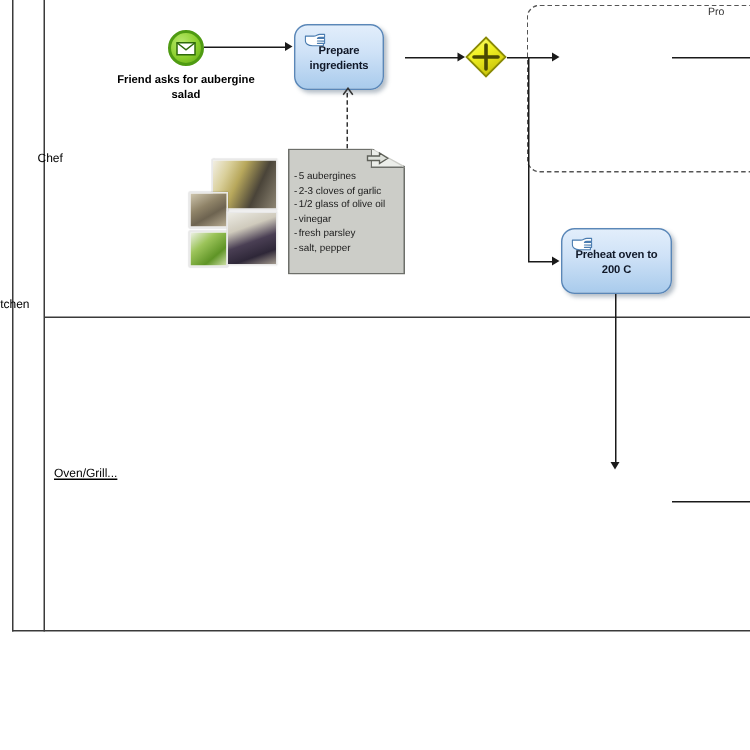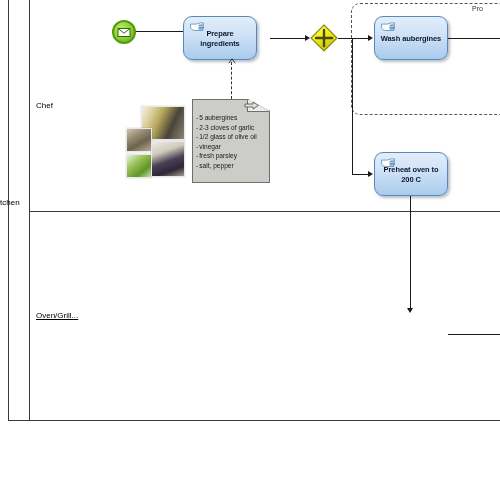--- a/index.html
+++ b/index.html
@@ -46,21 +46,21 @@
     width: 470px;
     height: 0;
     border-top: 1px solid #3a3a3a;
   }
   #lane-divider-1 { top: 211px; }
   .lane-label {
     font-size: 8px;
     color: #000;
     white-space: nowrap;
   }
-  #lane-label-chef { left: 36px; top: 101px; }
+  #lane-label-chef { left: 25px; top: 101px; }
   #lane-label-oven { left: 36px; top: 311px; text-decoration: underline; }
 
   
   #subprocess-group {
     left: 351px; top: 3px;
     width: 160px; height: 112px;
     border: 1px dashed #555;
     border-radius: 9px;
     box-sizing: border-box;
     background: transparent;
@@ -91,21 +91,21 @@
     color: #101828;
     font-weight: bold;
     letter-spacing: -0.1px;
   }
   .task-icon {
     position: absolute;
     left: 5px; top: 3px;
     width: 16px; height: 13px;
   }
 
-  #task-prepare { left: 183px; top: 16px; width: 74px; height: 44px; }
+  #task-prepare { left: 196px; top: 16px; width: 60px; height: 44px; }
   #task-wash    { left: 374px; top: 16px; width: 74px; height: 44px; }
   #task-preheat { left: 374px; top: 152px; width: 74px; height: 44px; text-decoration: underline; }
   #task-heating { left: 374px; top: 313px; width: 74px; height: 44px; }
 
   
   #start-event {
     left: 112px; top: 20px;
     width: 24px; height: 24px;
     border-radius: 50%;
     border: 2px solid #4f9b12;
@@ -240,20 +240,21 @@
 
   <div class="abs" id="subprocess-group"></div>
   <div class="abs" id="subprocess-label">Pro</div>
 
   <div class="abs" id="start-event">
     <svg width="20" height="20" viewBox="0 0 20 20" style="position:absolute;left:0;top:0;">
       <rect x="4" y="6.5" width="12" height="8" fill="#ffffff" stroke="#2f6b0a" stroke-width="1"></rect>
       <polyline points="4,6.5 10,11.2 16,6.5" fill="none" stroke="#2f6b0a" stroke-width="1"></polyline>
     </svg>
   </div>
+  <div class="abs" id="start-event-label">Friend asks for aubergine salad</div>
 
   <div class="abs conn conn-h" style="left:136px; top:31px; width:54px;"></div>
   <div class="abs arrow-right" style="left:190px; top:28px;"></div>
 
   <div class="abs task" id="task-prepare">
     <svg class="task-icon" viewBox="0 0 20 16">
       <path d="M2,5 L9,5 C11,5 12,3.5 14,3.5 L18,3.5 L18,6 L14,6 C12.5,6 12,7 12,7 L18,7 L18,9 L12,9 L18,9.2 L18,11 L12,11 L17,11 L17,13 L8,13 C4,13 2,11 2,9 Z" fill="#ffffff" stroke="#4a7cb0" stroke-width="0.9" stroke-linejoin="round"></path>
     </svg>
     <div class="task-label">Prepare ingredients</div>
   </div>
@@ -282,26 +283,20 @@
     </svg>
   </div>
 
   <div class="abs conn conn-h" style="left:338px; top:38px; width:30px;"></div>
   <div class="abs arrow-right" style="left:368px; top:35px;"></div>
 
   <div class="abs conn conn-v" style="left:352px; top:38px; height:136px;"></div>
   <div class="abs conn conn-h" style="left:352px; top:174px; width:16px;"></div>
   <div class="abs arrow-right" style="left:368px; top:171px;"></div>
 
-  <div class="abs task" id="task-wash">
-    <svg class="task-icon" viewBox="0 0 20 16">
-      <path d="M2,5 L9,5 C11,5 12,3.5 14,3.5 L18,3.5 L18,6 L14,6 C12.5,6 12,7 12,7 L18,7 L18,9 L12,9 L18,9.2 L18,11 L12,11 L17,11 L17,13 L8,13 C4,13 2,11 2,9 Z" fill="#ffffff" stroke="#4a7cb0" stroke-width="0.9" stroke-linejoin="round"></path>
-    </svg>
-    <div class="task-label">Wash aubergines</div>
-  </div>
 
   <div class="abs conn conn-h" style="left:448px; top:38px; width:52px;"></div>
 
   <div class="abs task" id="task-preheat">
     <svg class="task-icon" viewBox="0 0 20 16">
       <path d="M2,5 L9,5 C11,5 12,3.5 14,3.5 L18,3.5 L18,6 L14,6 C12.5,6 12,7 12,7 L18,7 L18,9 L12,9 L18,9.2 L18,11 L12,11 L17,11 L17,13 L8,13 C4,13 2,11 2,9 Z" fill="#ffffff" stroke="#4a7cb0" stroke-width="0.9" stroke-linejoin="round"></path>
     </svg>
     <div class="task-label">Preheat oven to 200 C</div>
   </div>
 

